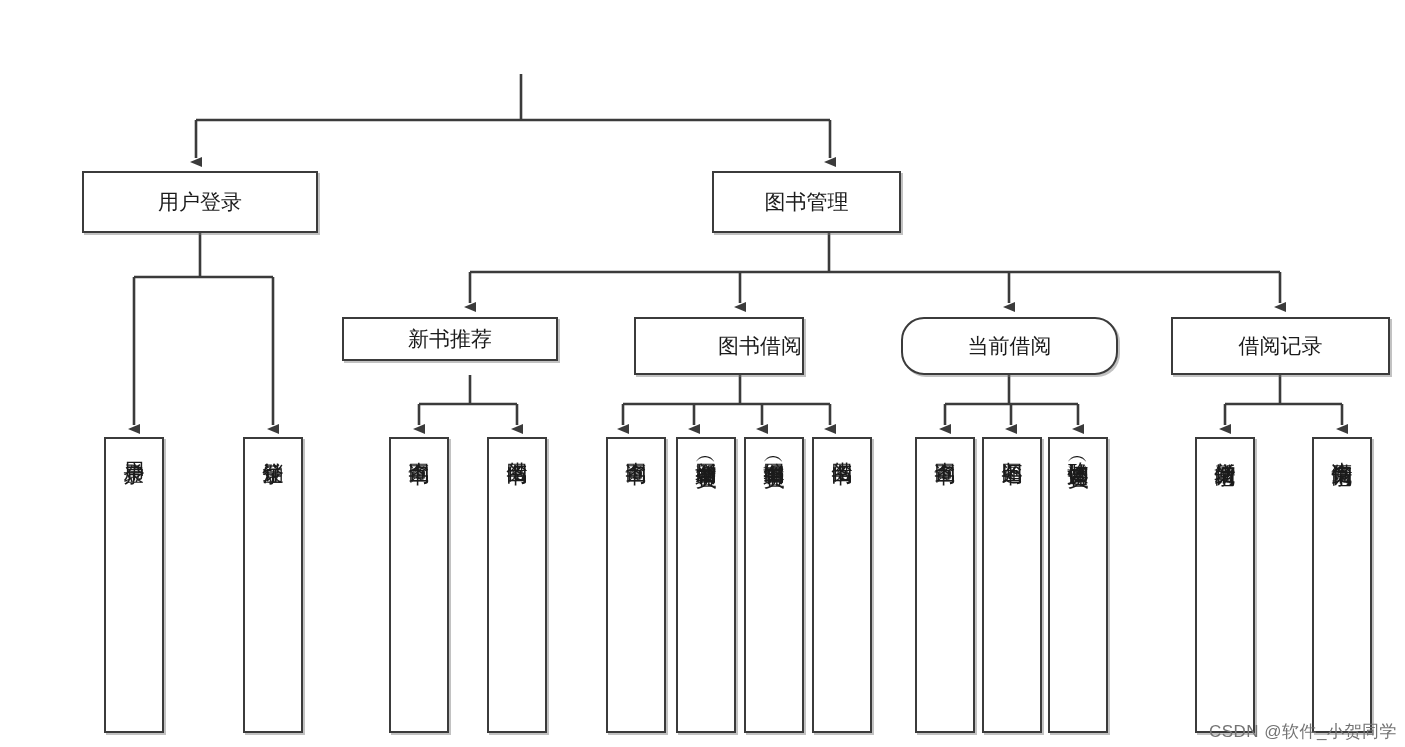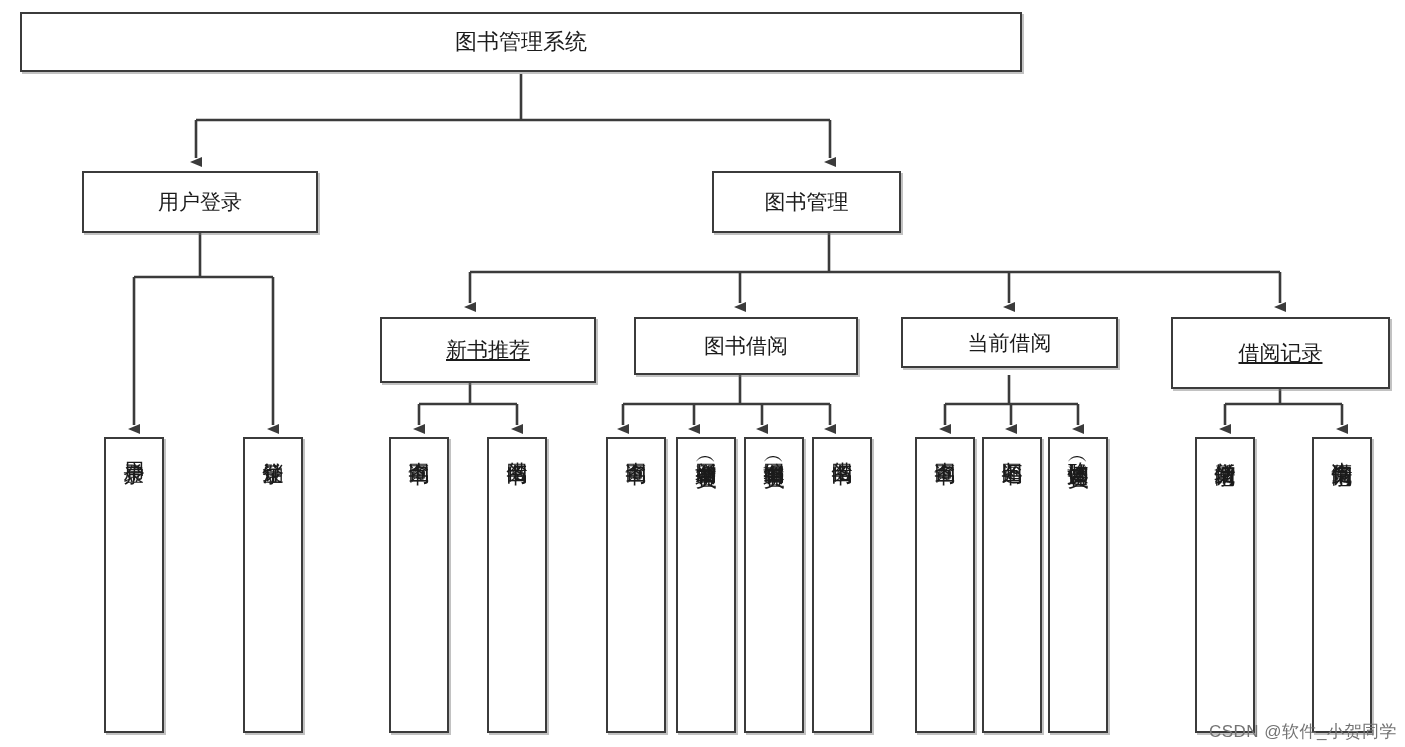--- a/index.html
+++ b/index.html
@@ -119,41 +119,38 @@
       <path d="M1011,404 L1011,425" marker-end="url(#arrow)"></path>
       <path d="M1078,404 L1078,425" marker-end="url(#arrow)"></path>
 
       <path d="M1280,375 L1280,404"></path>
       <path d="M1225,404 L1342,404"></path>
       <path d="M1225,404 L1225,425" marker-end="url(#arrow)"></path>
       <path d="M1342,404 L1342,425" marker-end="url(#arrow)"></path>
     </g>
   </svg>
 
-  <div class="node root horiz" style="left:20px; top:12px; width:1002px; height:60px;">
-    <span class="label">图书管理系统</span>
-  </div>
 
   <div class="node horiz" style="left:82px; top:171px; width:236px; height:62px;">
     <span class="label">用户登录</span>
   </div>
   <div class="node horiz" style="left:712px; top:171px; width:189px; height:62px;">
     <span class="label">图书管理</span>
   </div>
 
-  <div class="node horiz" style="left:380px; top:317px; width:216px; height:66px;text-decoration:underline;">
+  <div class="node horiz" style="left:342px; top:317px; width:216px; height:44px;">
     <span class="label">新书推荐</span>
   </div>
-  <div class="node horiz" style="left:634px; top:317px; width:224px; height:58px;">
+  <div class="node horiz" style="left:634px; top:317px; width:170px; height:58px;justify-content:flex-end;">
     <span class="label">图书借阅</span>
   </div>
-  <div class="node horiz" style="left:901px; top:317px; width:217px; height:51px;">
+  <div class="node horiz" style="left:901px; top:317px; width:217px; height:58px;border-radius:23px;">
     <span class="label">当前借阅</span>
   </div>
-  <div class="node horiz" style="left:1171px; top:317px; width:219px; height:72px;text-decoration:underline;">
+  <div class="node horiz" style="left:1171px; top:317px; width:219px; height:58px;">
     <span class="label">借阅记录</span>
   </div>
 
   <div class="node vert" style="left:104px; top:437px; width:60px; height:296px;">
     <span class="label">用户登录</span>
   </div>
   <div class="node vert" style="left:243px; top:437px; width:60px; height:296px;">
     <span class="label">注销登录</span>
   </div>
 

